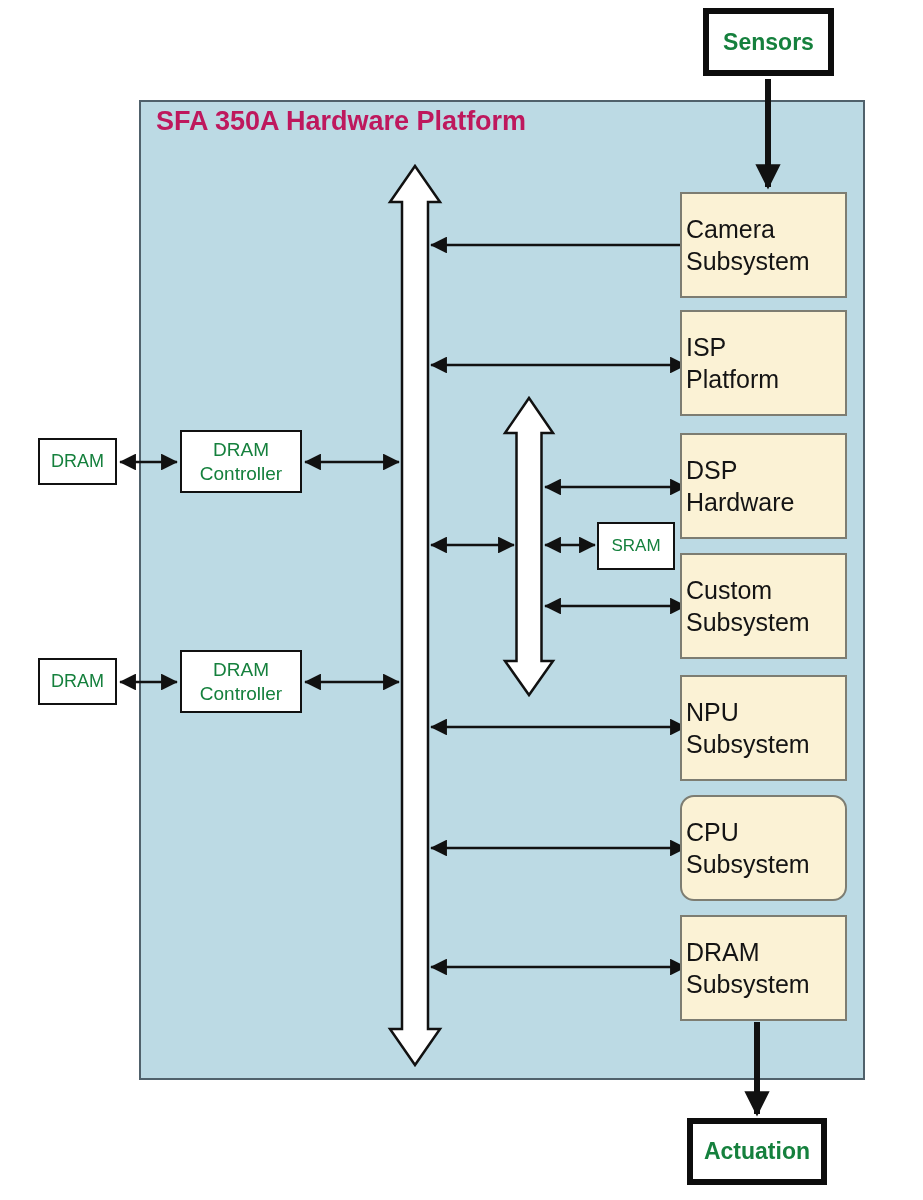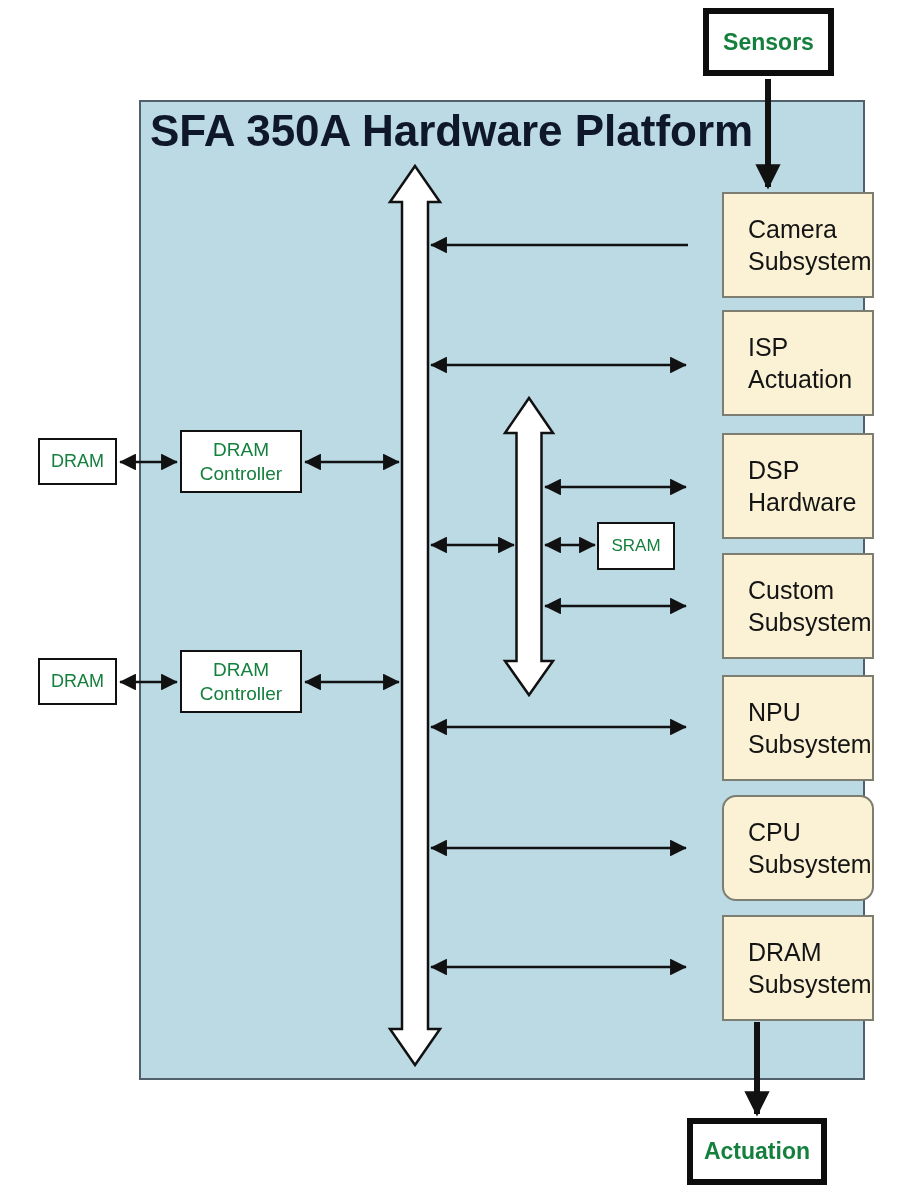--- a/index.html
+++ b/index.html
@@ -14,24 +14,24 @@
   .abs { position: absolute; }
 
   .platform {
     left: 139px; top: 100px;
     width: 722px; height: 976px;
     background: #bcdae4;
     border: 2px solid #50616b;
     z-index: 1;
   }
   .platform-title {
-    left: 150px; top: 106px;
-    font-size: 44px;
+    left: 156px; top: 106px;
+    font-size: 27px;
     font-weight: bold;
-    color: #0f172a;
+    color: #be185d;
     letter-spacing: 0px;
     z-index: 3;
   }
 
   svg.arrow-layer {
     left: 0; top: 0;
     z-index: 2;
     pointer-events: none;
   }
 
@@ -69,29 +69,29 @@
   .ctrl1 { left: 180px; top: 430px; width: 122px; height: 63px; }
   .ctrl2 { left: 180px; top: 650px; width: 122px; height: 63px; }
 
   .sram-box {
     left: 597px; top: 522px; width: 78px; height: 48px;
     border: 2.5px solid #111;
     font-size: 17px;
   }
 
   .subsys {
-    left: 722px;
-    width: 152px; height: 106px;
+    left: 680px;
+    width: 167px; height: 106px;
     box-sizing: border-box;
     background: #fbf2d5;
     border: 2px solid #7d7d72;
     display: flex;
     flex-direction: column;
     justify-content: center;
-    padding-left: 24px;
+    padding-left: 4px;
     font-size: 25px;
     line-height: 1.3;
     color: #141414;
     z-index: 4;
     white-space: pre-line;
   }
   .sub-camera { top: 192px; }
   .sub-isp    { top: 310px; }
   .sub-dsp    { top: 433px; }
   .sub-custom { top: 553px; }
@@ -159,21 +159,21 @@
   <div class="abs box ctrl-box ctrl1">DRAM
 Controller</div>
   <div class="abs box dram-box dram2">DRAM</div>
   <div class="abs box ctrl-box ctrl2">DRAM
 Controller</div>
   <div class="abs box sram-box">SRAM</div>
 
   <div class="abs subsys sub-camera">Camera
 Subsystem</div>
   <div class="abs subsys sub-isp">ISP
-Actuation</div>
+Platform</div>
   <div class="abs subsys sub-dsp">DSP
 Hardware</div>
   <div class="abs subsys sub-custom">Custom
 Subsystem</div>
   <div class="abs subsys sub-npu">NPU
 Subsystem</div>
   <div class="abs subsys sub-cpu">CPU
 Subsystem</div>
   <div class="abs subsys sub-pcie">DRAM
 Subsystem</div>

